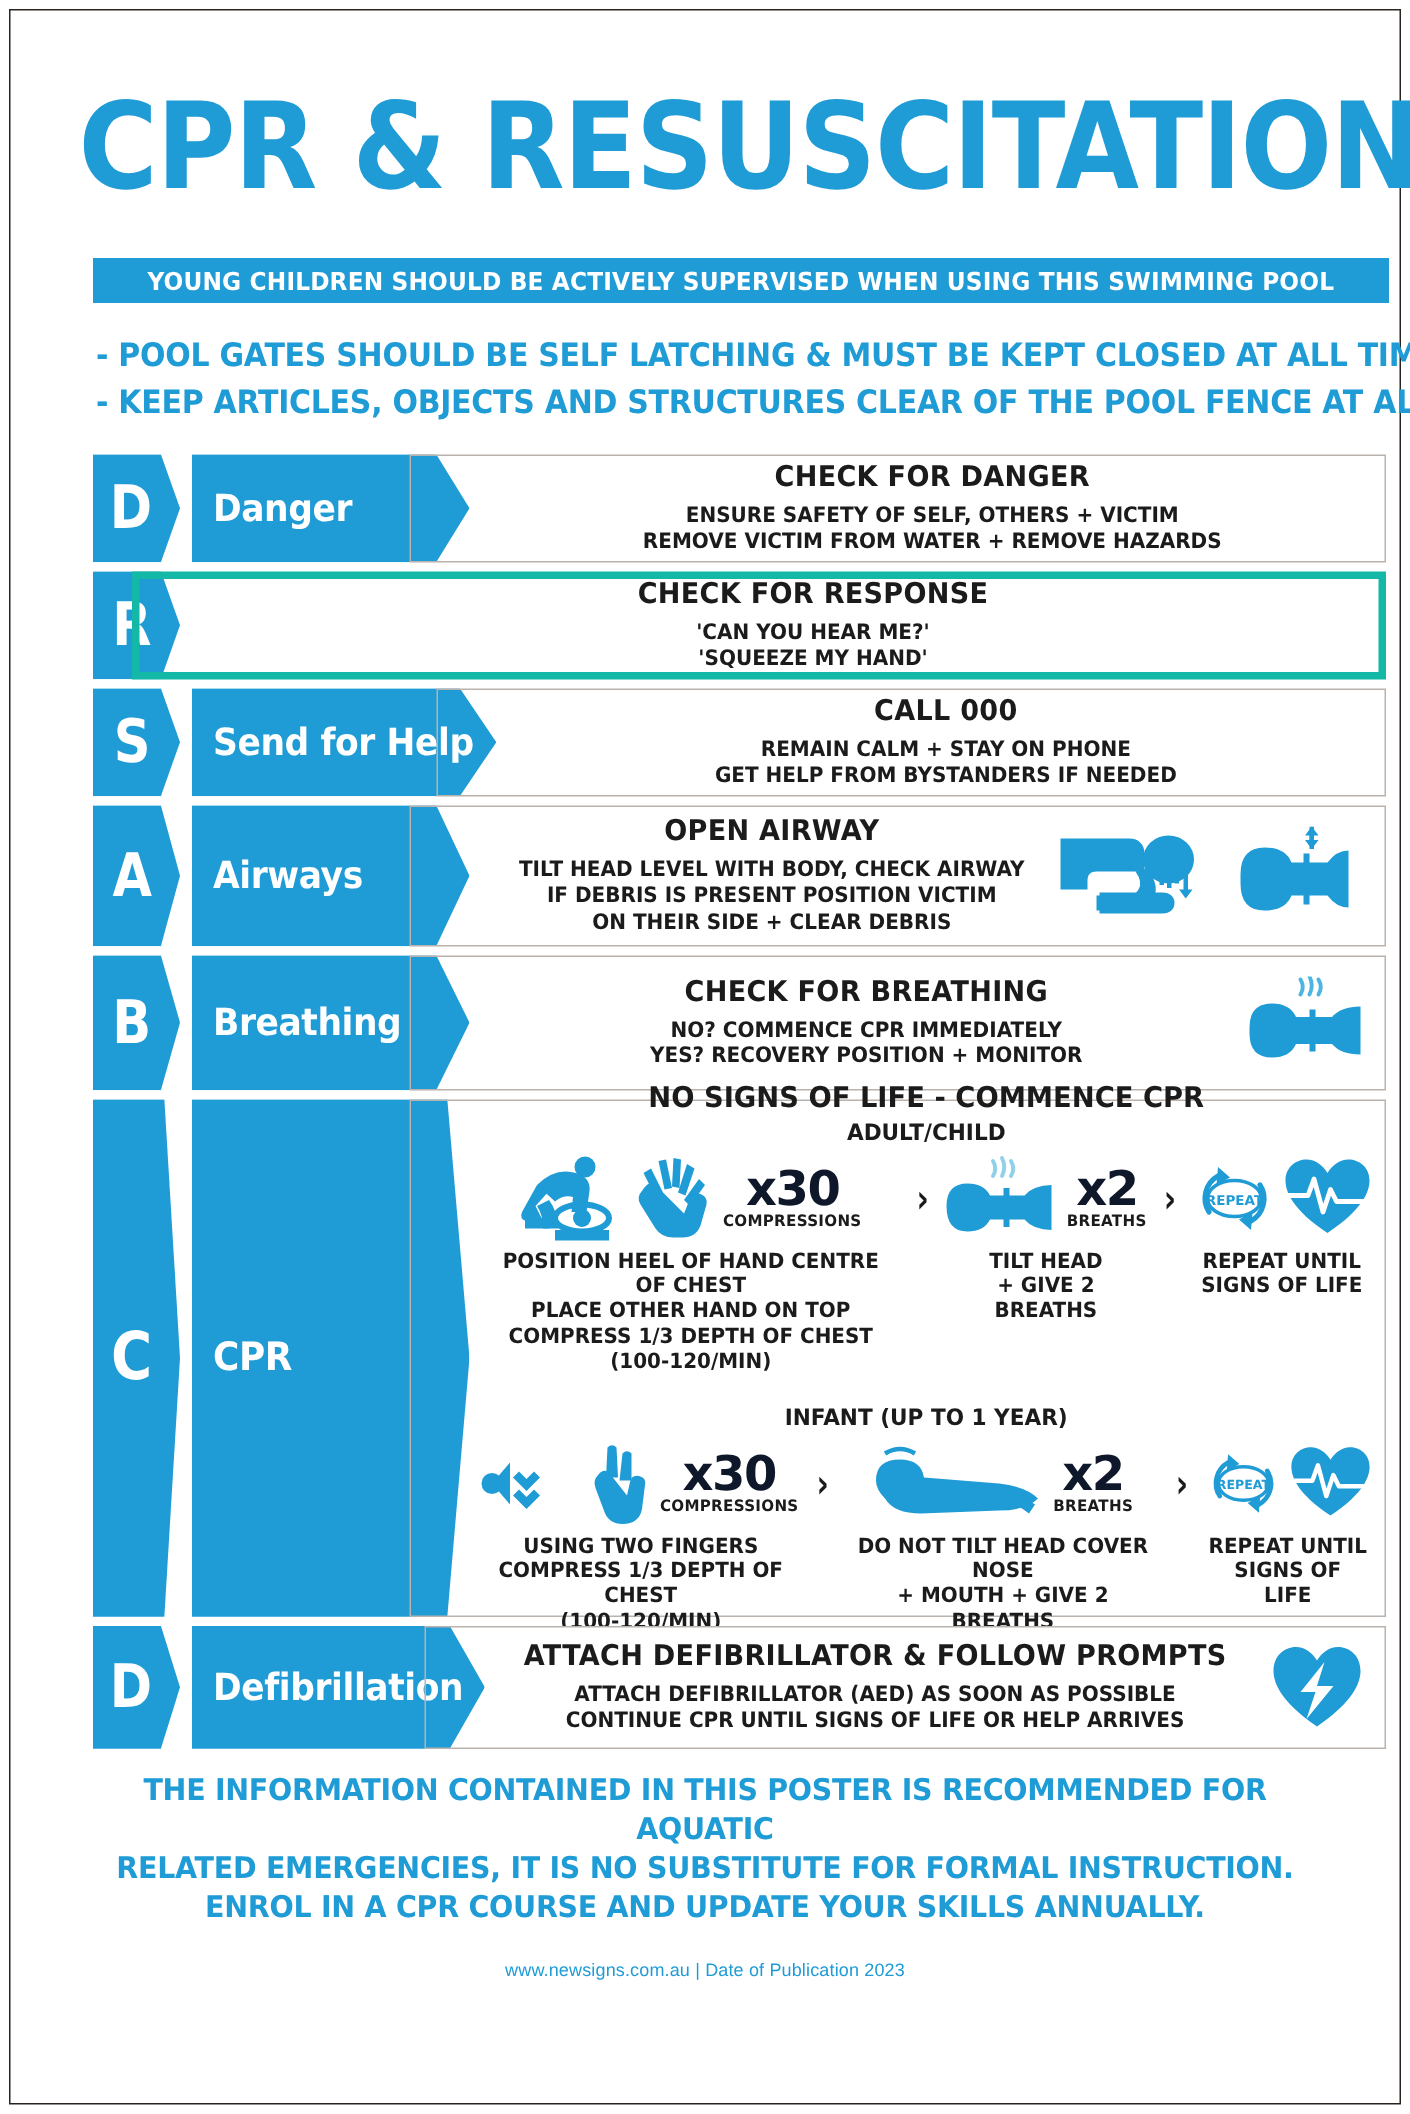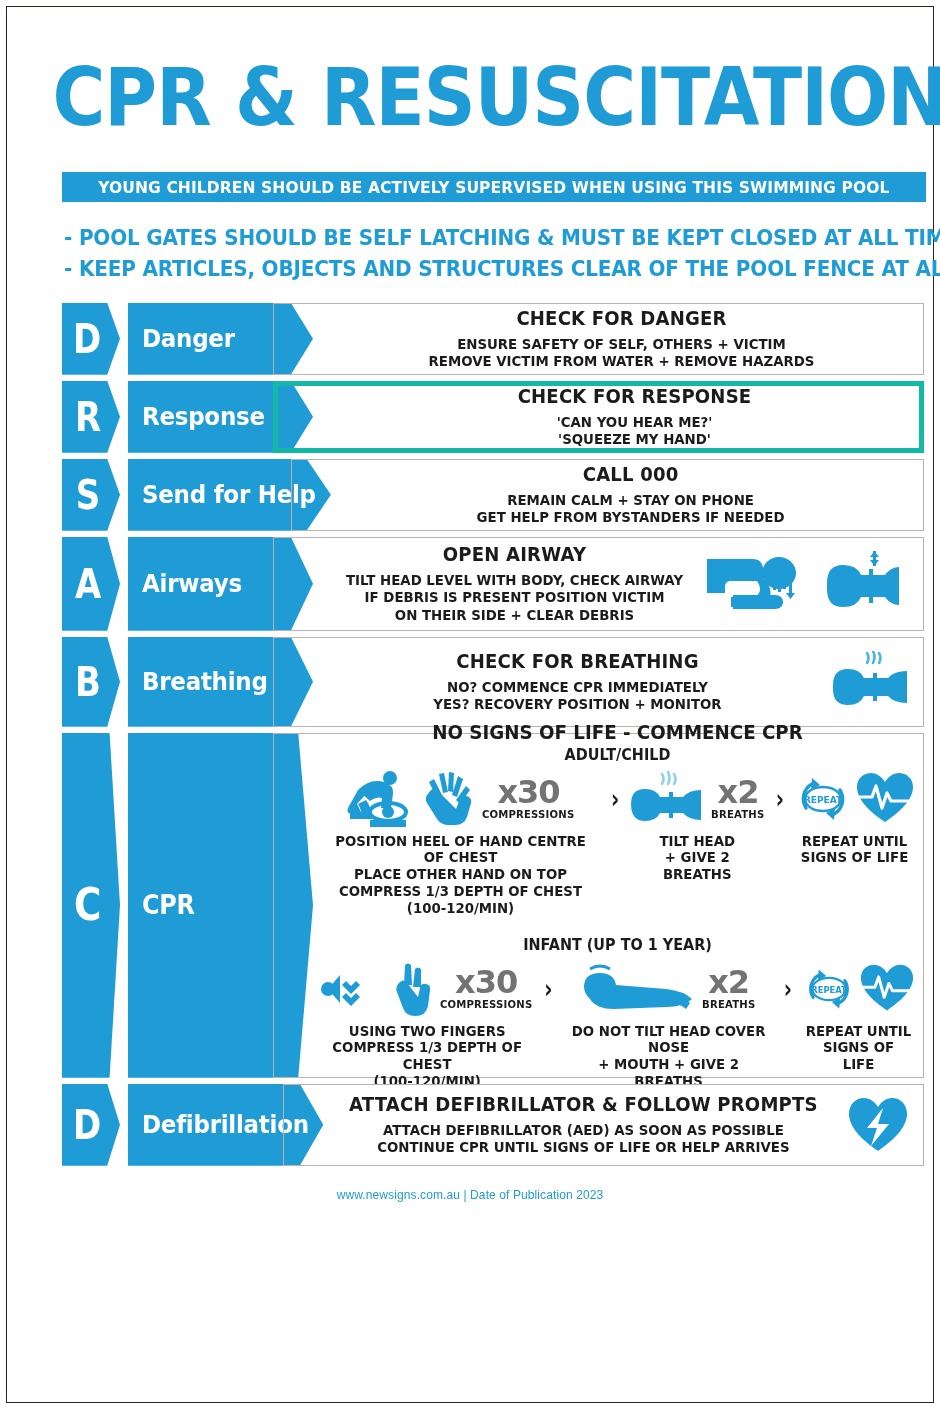--- a/index.html
+++ b/index.html
@@ -266,21 +266,21 @@
     white-space: pre-line;
   }
   .count-block {
     display: flex;
     flex-direction: column;
     align-items: center;
     justify-content: center;
     margin-left: 2px;
   }
   .count-num {
-    color: #737373;
+    color: #0f172a;
     font-family: "DejaVu Sans", sans-serif;
     font-weight: bold;
     font-size: 32px;
     line-height: 0.95;
     letter-spacing: -1px;
   }
   .count-lbl {
     color: #1b1b1b;
     font-family: "DejaVu Sans", sans-serif;
     font-weight: bold;
@@ -367,23 +367,20 @@
             </div>
           </div>
         </div>
       </div>
 
       <div class="row row-r no-border">
         <div class="letter-cell">
           <span class="letter">R</span>
         </div>
         <div class="letter-gap"></div>
-        <div class="label-cell">
-          <span class="label-text">Response</span>
-        </div>
         <div class="content-cell" style="border:5px solid #14b8a6; margin-left:-40px; padding-left:76px;">
           <div class="content-text">
             <div class="head">CHECK FOR RESPONSE</div>
             <div class="sub">
               <div>'CAN YOU HEAR ME?'</div>
               <div>'SQUEEZE MY HAND'</div>
             </div>
           </div>
         </div>
       </div>
@@ -694,17 +691,22 @@
                 <path d="M31 55 C6 38 2 25 2 18 C2 8 9 2 17 2 c6 0 11 4 14 9 c3 -5 8 -9 14 -9 c8 0 15 6 15 16 c0 7 -4 20 -29 37 z" fill="#1f9bd6"></path>
                 <path d="M36 12 l-16 20 h10 l-6 18 l18 -22 h-11 z" fill="#ffffff"></path>
               </svg>
             </div>
           </div>
         </div>
       </div>
 
     </div>
 
+    <div class="footer">
+      <div class="footer-line">THE INFORMATION CONTAINED IN THIS POSTER IS RECOMMENDED FOR AQUATIC</div>
+      <div class="footer-line">RELATED EMERGENCIES, IT IS NO SUBSTITUTE FOR FORMAL INSTRUCTION.</div>
+      <div class="footer-line">ENROL IN A CPR COURSE AND UPDATE YOUR SKILLS ANNUALLY.</div>
+    </div>
 
     <div class="credit">www.newsigns.com.au | Date of Publication 2023</div>
 
   </div>
 </div>
 
 </body></html>

